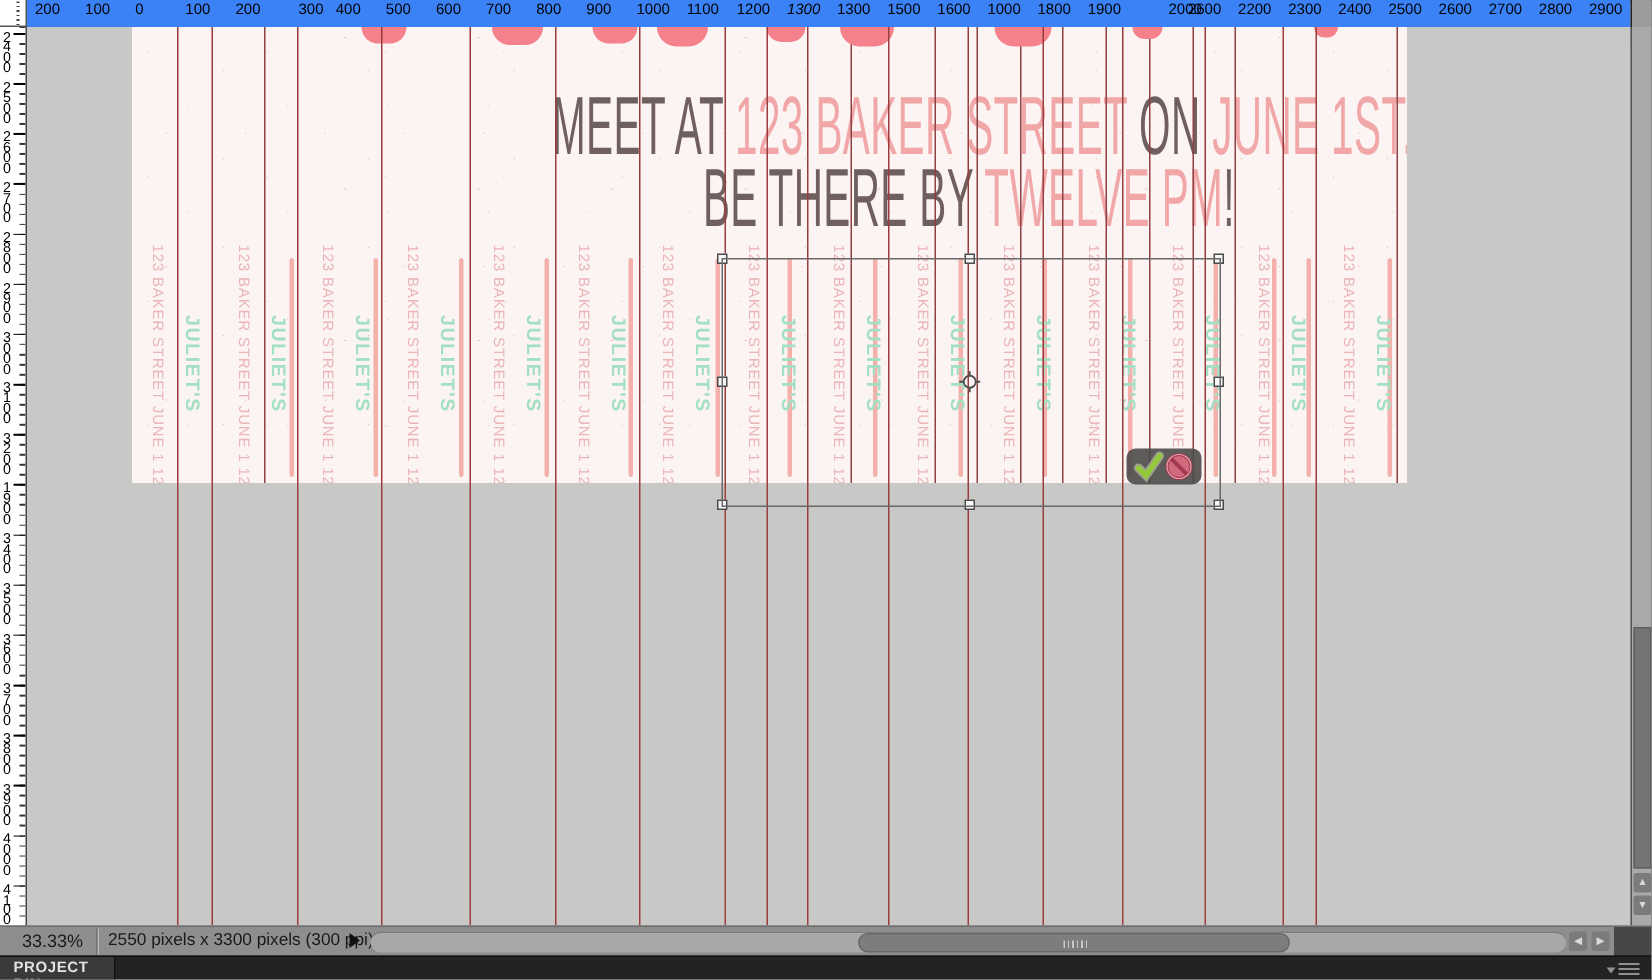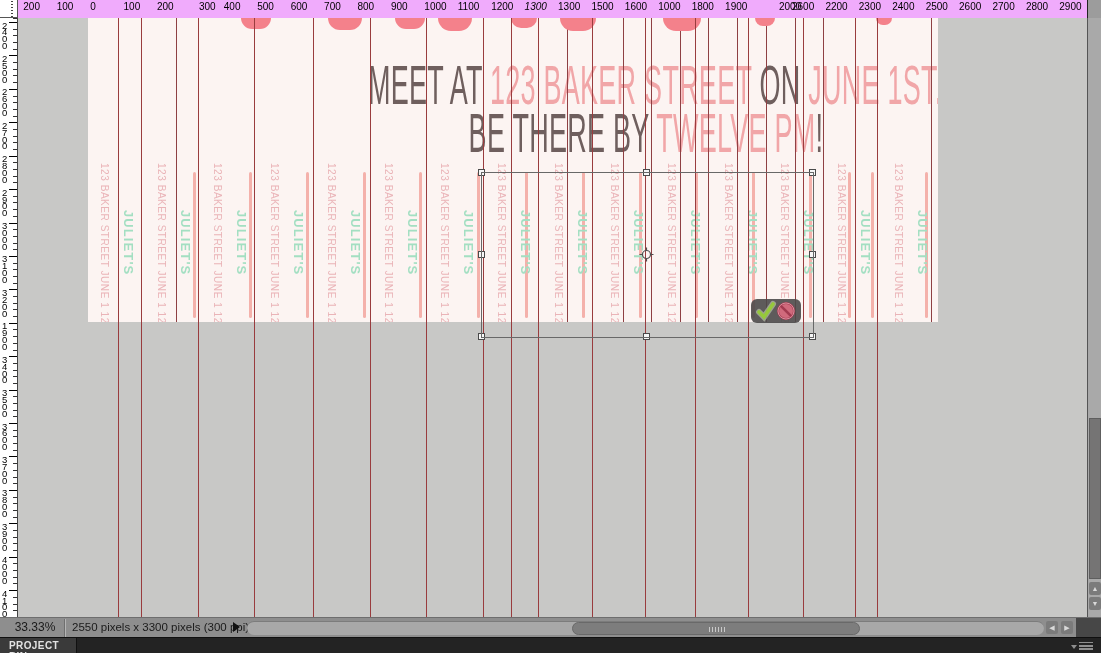--- a/index.html
+++ b/index.html
@@ -3,21 +3,21 @@
 <meta charset="utf-8">
 <style>
   html,body{margin:0;padding:0;background:#555;}
   #app{position:relative;width:1101px;height:653px;background:#c8c8c6;overflow:hidden;
        font-family:"Liberation Sans", sans-serif; -webkit-font-smoothing:antialiased;}
   .abs{position:absolute;}
   
   #corner-box{left:0;top:0;width:18px;height:18px;background:#fff;border-right:1px solid #555;border-bottom:1px solid #555;box-sizing:border-box;}
   #corner-box .dots{position:absolute;right:4px;top:1px;width:2px;height:16px;
      background:repeating-linear-gradient(180deg,#444 0 1px,transparent 1px 3px);}
-  #ruler-top{left:18px;top:0;width:1069px;height:29px;background:#f0abfc;border-bottom:1px solid #444;box-sizing:border-box;overflow:hidden;}
+  #ruler-top{left:18px;top:0;width:1069px;height:29px;background:#3b82f6;border-bottom:1px solid #444;box-sizing:border-box;overflow:hidden;}
   #ruler-top .minor{position:absolute;left:0;right:0;bottom:0;height:4px;
      background:repeating-linear-gradient(90deg,#333 0 1px,transparent 1px 6.684px);background-position-x:3.3px;}
   #ruler-top .major{position:absolute;left:0;right:0;bottom:0;height:8px;
      background:repeating-linear-gradient(90deg,#000 0 1px,transparent 1px 33.42px);background-position-x:3.3px;}
   .rt-label{position:absolute;top:1px;font-size:10px;color:#000;}
   #ruler-left{left:0;top:18px;width:18px;height:599px;background:#fff;border-right:1px solid #444;box-sizing:border-box;overflow:hidden;}
   #ruler-left .minor{position:absolute;top:0;bottom:0;right:0;width:4px;
      background:repeating-linear-gradient(180deg,#333 0 1px,transparent 1px 6.684px);background-position-y:4px;}
   #ruler-left .major{position:absolute;top:0;bottom:0;right:0;width:8px;
      background:repeating-linear-gradient(180deg,#000 0 1px,transparent 1px 33.42px);background-position-y:4px;}

